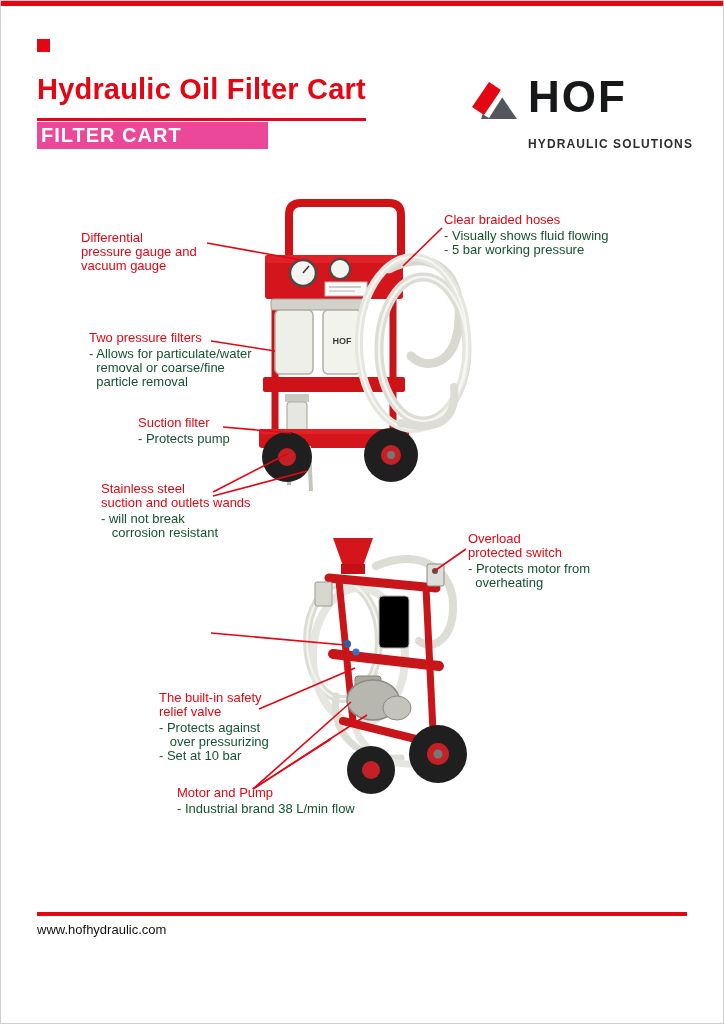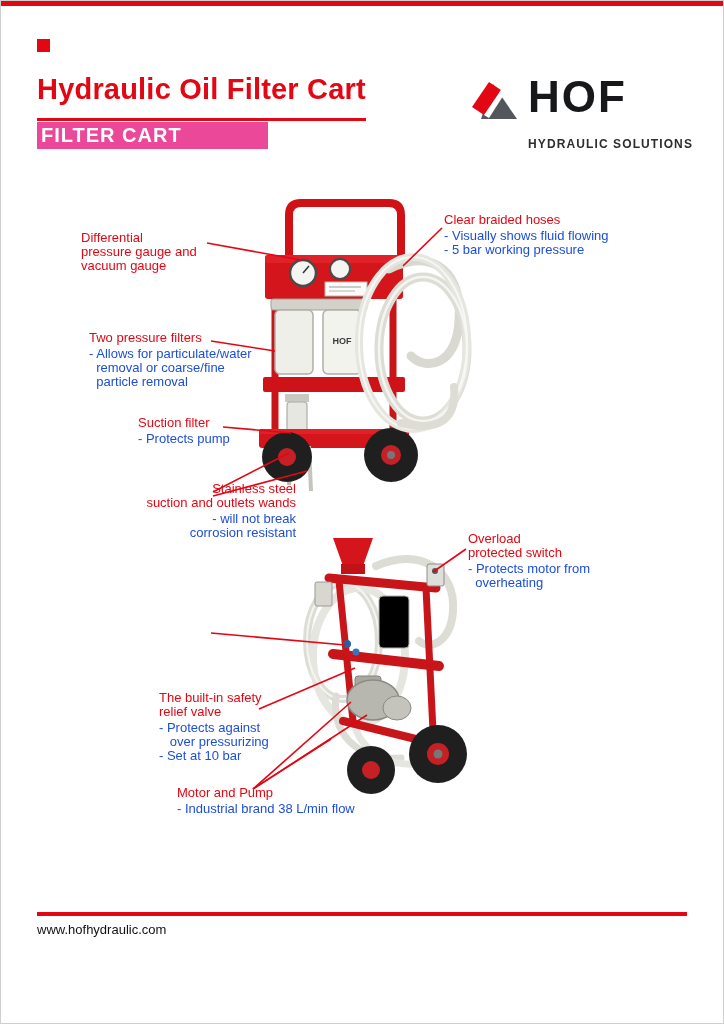--- a/index.html
+++ b/index.html
@@ -26,26 +26,26 @@
     background:#ec4899; color:#ffffff; font-size:20px; font-weight:bold;
     line-height:27px; padding-left:4px; letter-spacing:1px;
   }
   .leaders { position:absolute; left:0; top:0; width:724px; height:1024px; pointer-events:none; }
   .leaders line { stroke:#e30613; stroke-width:1.6; }
   .cart { position:absolute; }
   .cart1 { left:240px; top:190px; width:235px; height:315px; }
   .cart2 { left:280px; top:525px; width:210px; height:285px; }
   .annotation { position:absolute; }
   .ann-title { color:#e30613; font-weight:normal; font-size:13px; line-height:14px; white-space:pre-wrap; }
-  .ann-body  { color:#1d4ed8; font-size:13px; line-height:14px; white-space:pre-wrap; margin-top:2px; }
+  .ann-body  { color:#14532d; font-size:13px; line-height:14px; white-space:pre-wrap; margin-top:2px; }
   .ann-differential { left:80px;  top:230px; width:170px; }
   .ann-hoses        { left:443px; top:212px; width:190px; }
   .ann-filters      { left:88px;  top:330px; width:180px; }
   .ann-suction      { left:137px; top:415px; width:140px; }
-  .ann-wands        { left:100px; top:481px; width:195px;text-align:right; }
+  .ann-wands        { left:100px; top:481px; width:195px; }
   .ann-overload     { left:467px; top:531px; width:175px; }
   .ann-sampling     { left:90px;  top:623px; width:195px; }
   .ann-relief       { left:158px; top:690px; width:175px; }
   .ann-motor        { left:176px; top:785px; width:225px; }
   .footer-rule { position:absolute; left:36px; right:36px; top:911px; height:4px; background:#e30613; }
   .footer-url  { position:absolute; left:36px; top:921px; font-size:13px; color:#111; }
 </style>
 </head>
 <body>
 

